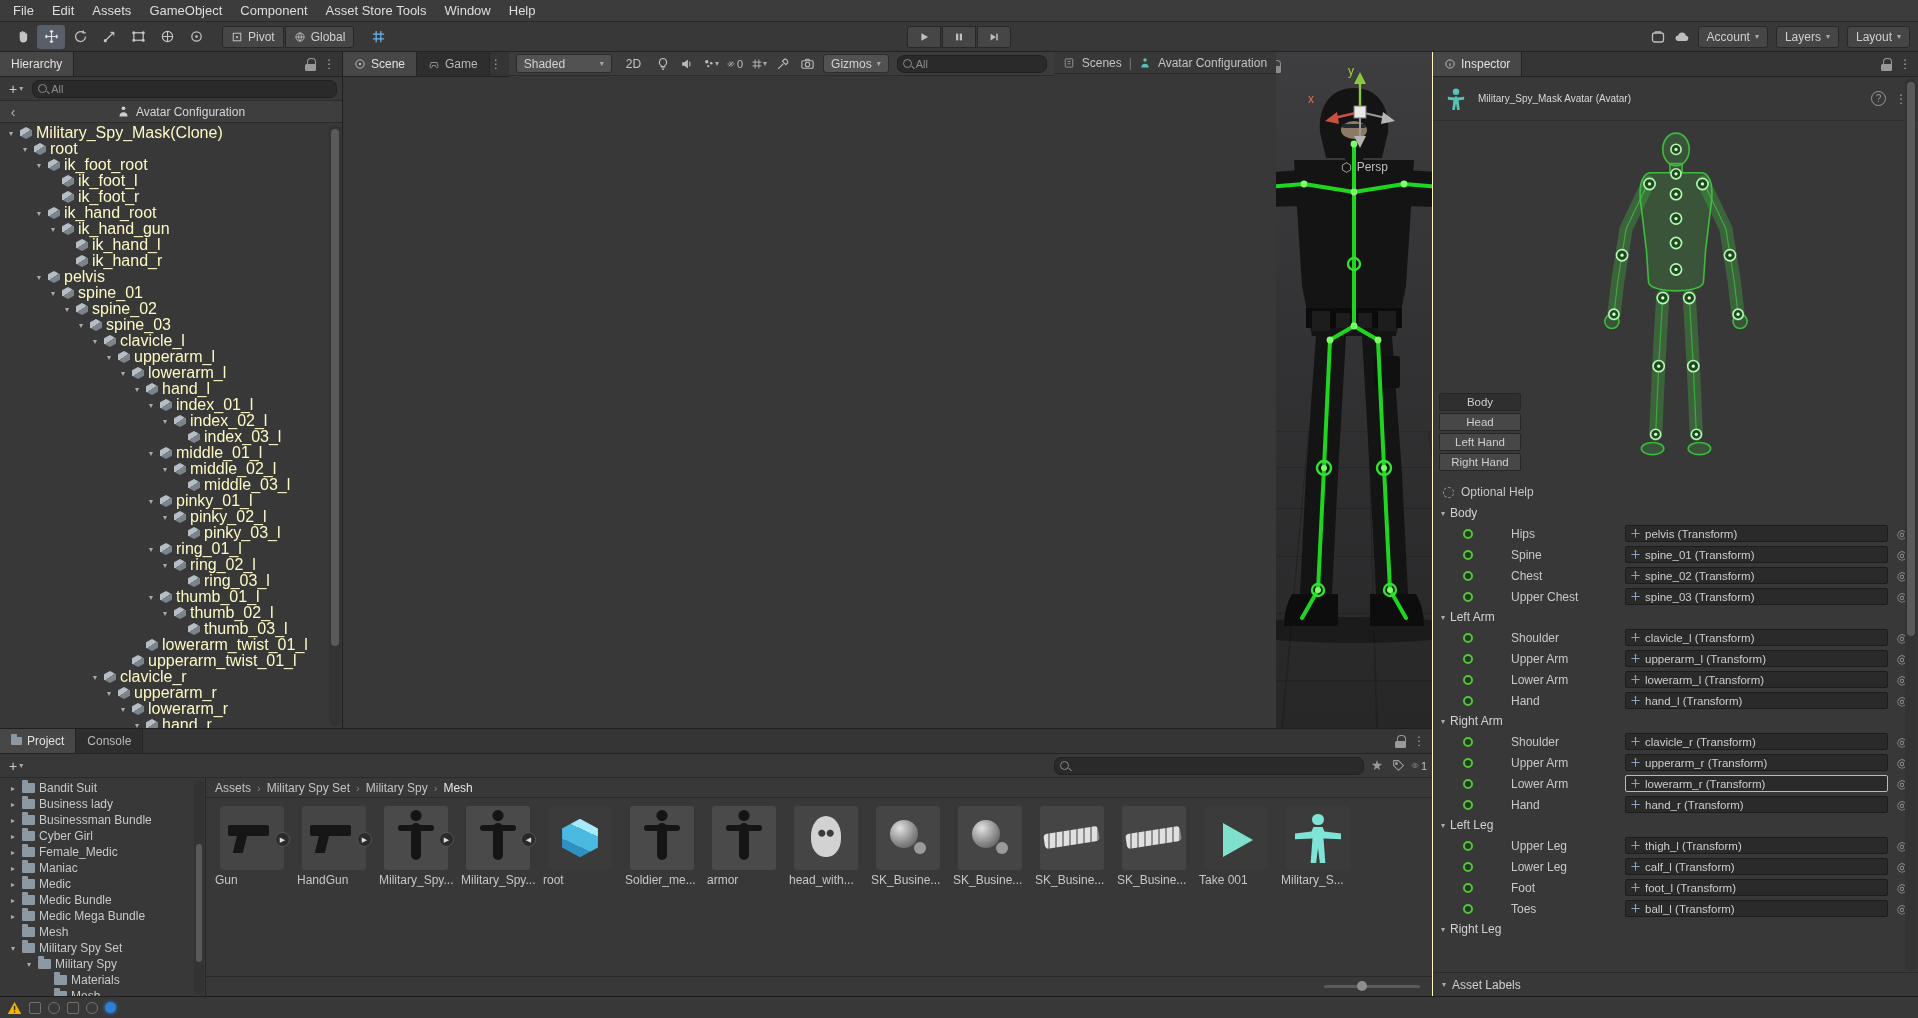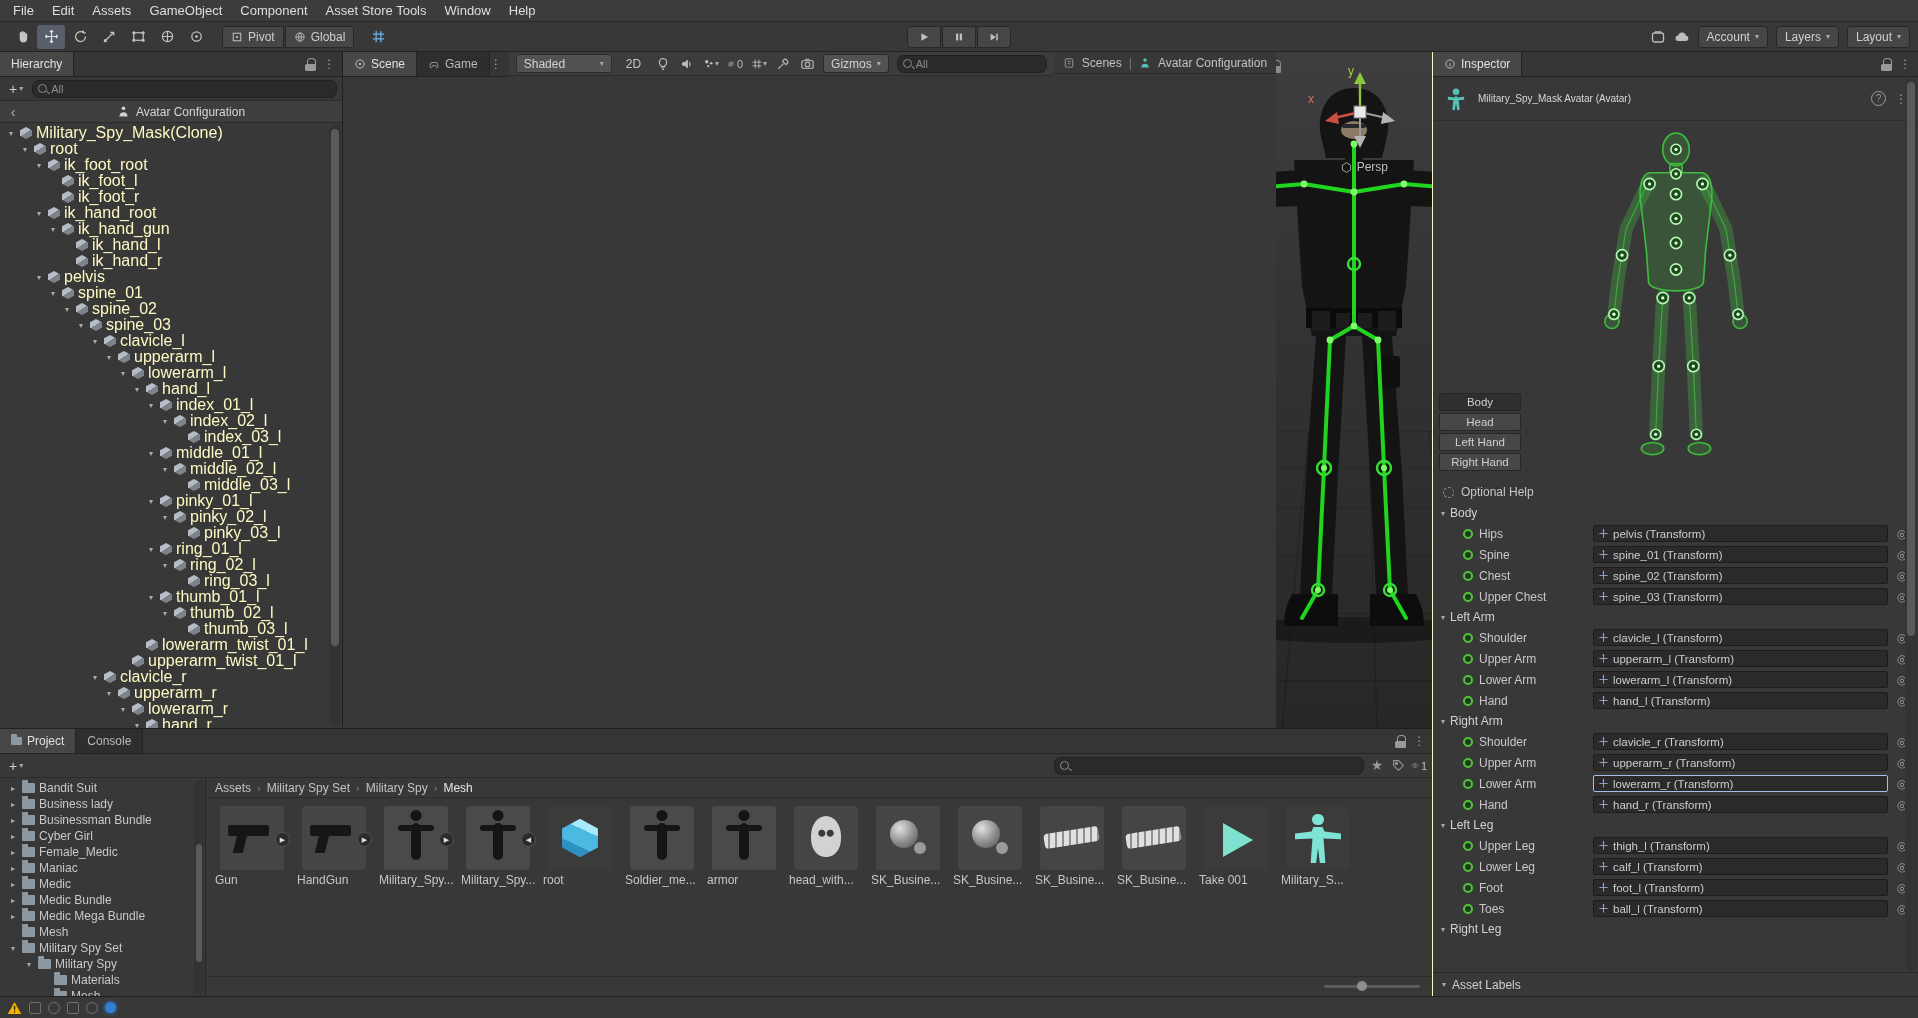--- a/index.html
+++ b/index.html
@@ -94,21 +94,21 @@
   .map-btns { position:absolute; left:6px; bottom:8px; display:flex; flex-direction:column; gap:2px; }
   .map-btn { width:82px; height:18px; background:#474747; border:1px solid #272727; border-radius:2px; font-size:11.5px; color:#cfcfcf; display:flex; align-items:center; justify-content:center; }
   .map-btn.active { background:#2f2f2f; }
   .optional-row { height:22px; display:flex; align-items:center; gap:7px; padding:0 10px; flex:none; color:#c6c6c6; }
   .dash-circ { width:11px; height:11px; border:1.4px dashed #8f8f8f; border-radius:50%; }
   .insp-sections { flex:1; overflow:hidden; }
   .section-hdr { height:20px; display:flex; align-items:center; gap:5px; padding:0 8px; font-size:12px; color:#d2d2d2; }
   .section-hdr .fold { font-size:8px; color:#ababab; }
   .bone-row { height:21px; display:flex; align-items:center; gap:6px; padding:0 8px 0 30px; }
   .green-dot { width:10px; height:10px; border-radius:50%; border:2px solid #55c23d; background:#1f3a1f; flex:none; }
-  .bone-label { width:108px; font-size:12px; color:#c8c8c8; flex:none; }
+  .bone-label { width:108px; font-size:12px; color:#c8c8c8; flex:none;margin-left:32px; }
   .objfield { flex:1; height:17px; background:#2a2a2a; border:1px solid #1d1d1d; border-radius:2px; display:flex; align-items:center; gap:4px; padding:0 4px; min-width:0; }
   .objfield.focused { border-color:#9fc1e4; }
   .objtext { font-size:11.5px; color:#cdcdcd; white-space:nowrap; overflow:hidden; }
   .target-btn { width:16px; color:#9e9e9e; font-size:12px; text-align:center; flex:none; }
   .insp-footer { position:absolute; left:0; right:0; bottom:0; height:24px; background:#383838; border-top:1px solid #2a2a2a; display:flex; align-items:center; gap:6px; padding:0 9px; font-size:12px; color:#d0d0d0; }
   .insp-scroll { position:absolute; top:26px; bottom:25px; right:1px; width:12px; background:#333; border-radius:6px; }
   .insp-scroll .thumbv { position:absolute; left:2px; right:2px; top:4px; height:62%; border-radius:4px; background:#5a5a5a; }
 
   
   .project { flex:1; display:flex; flex-direction:column; background:#383838; border-top:1px solid #1f1f1f; min-height:0; }

